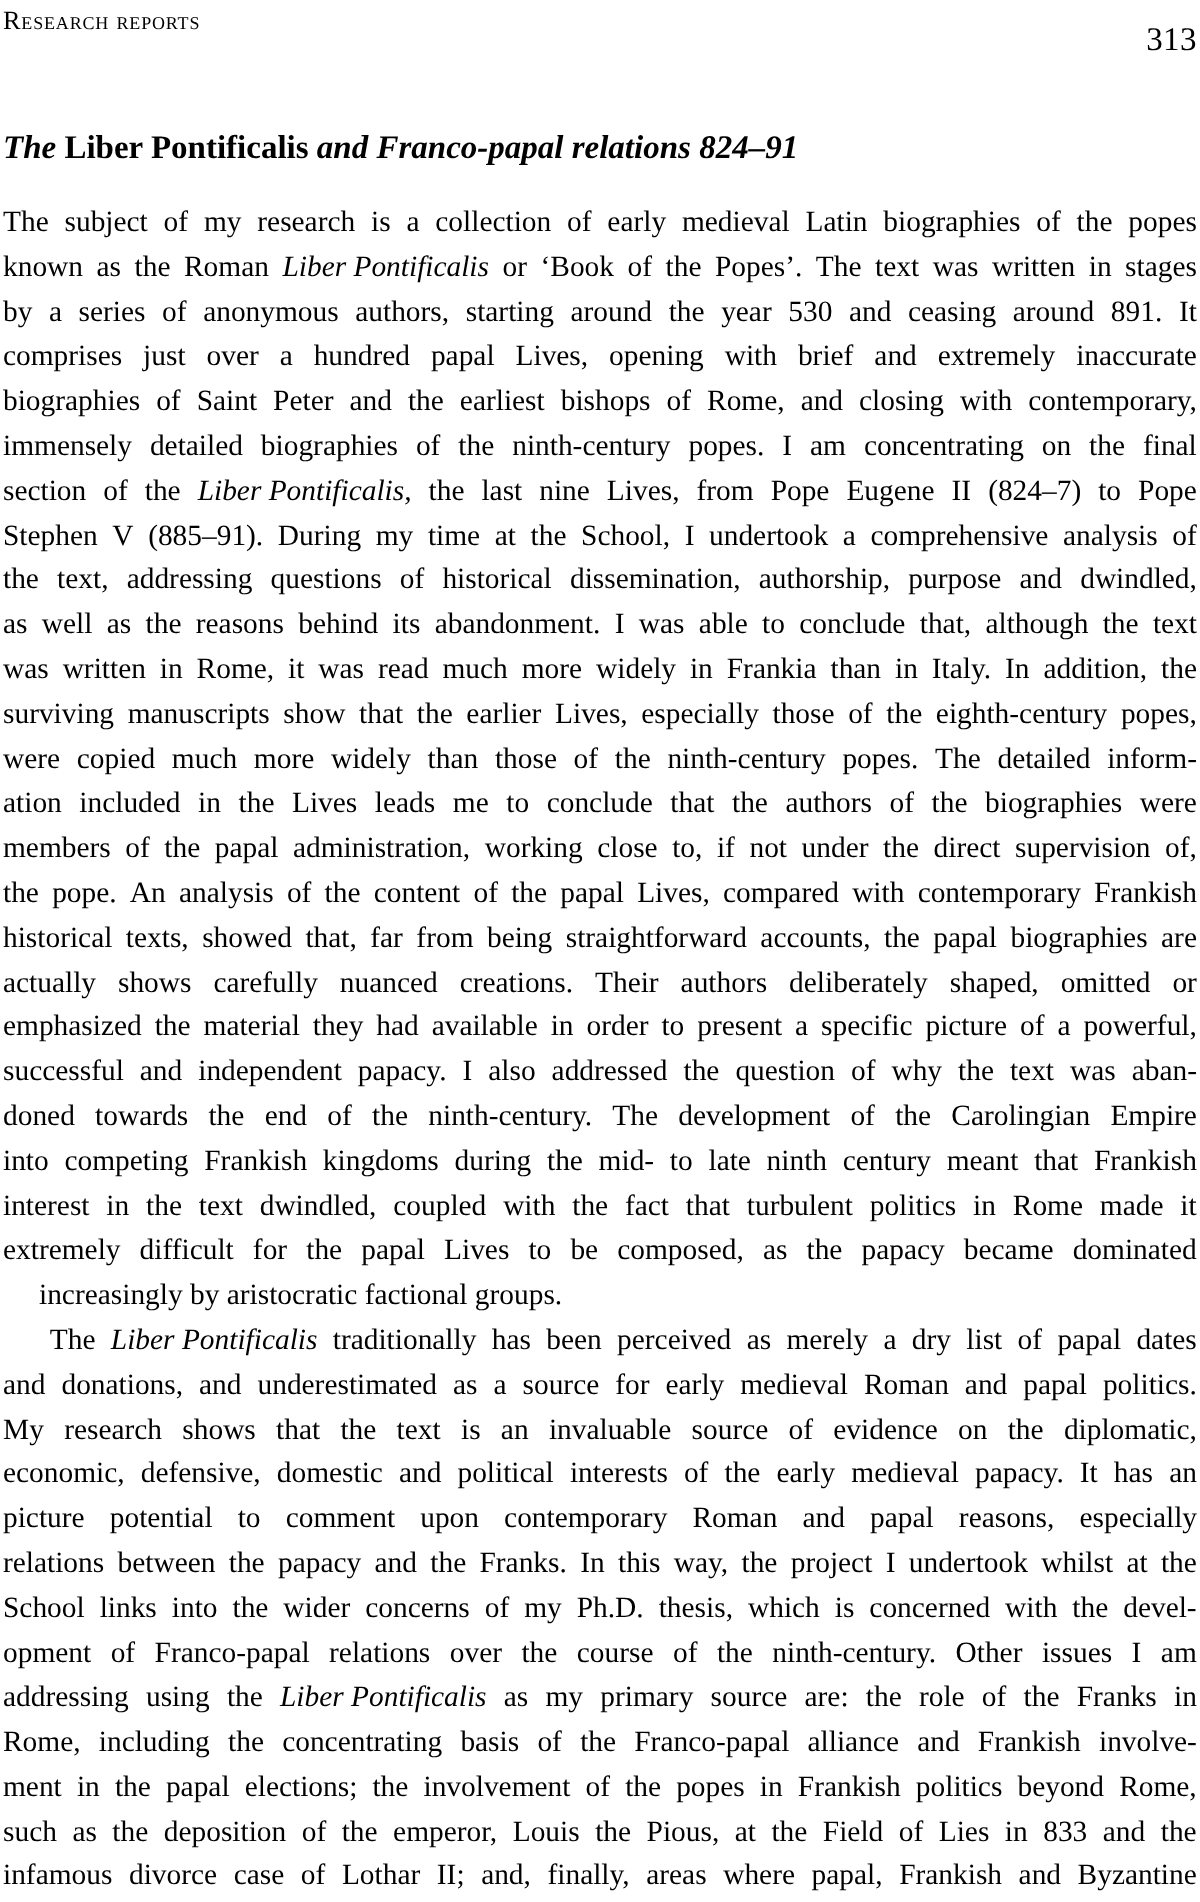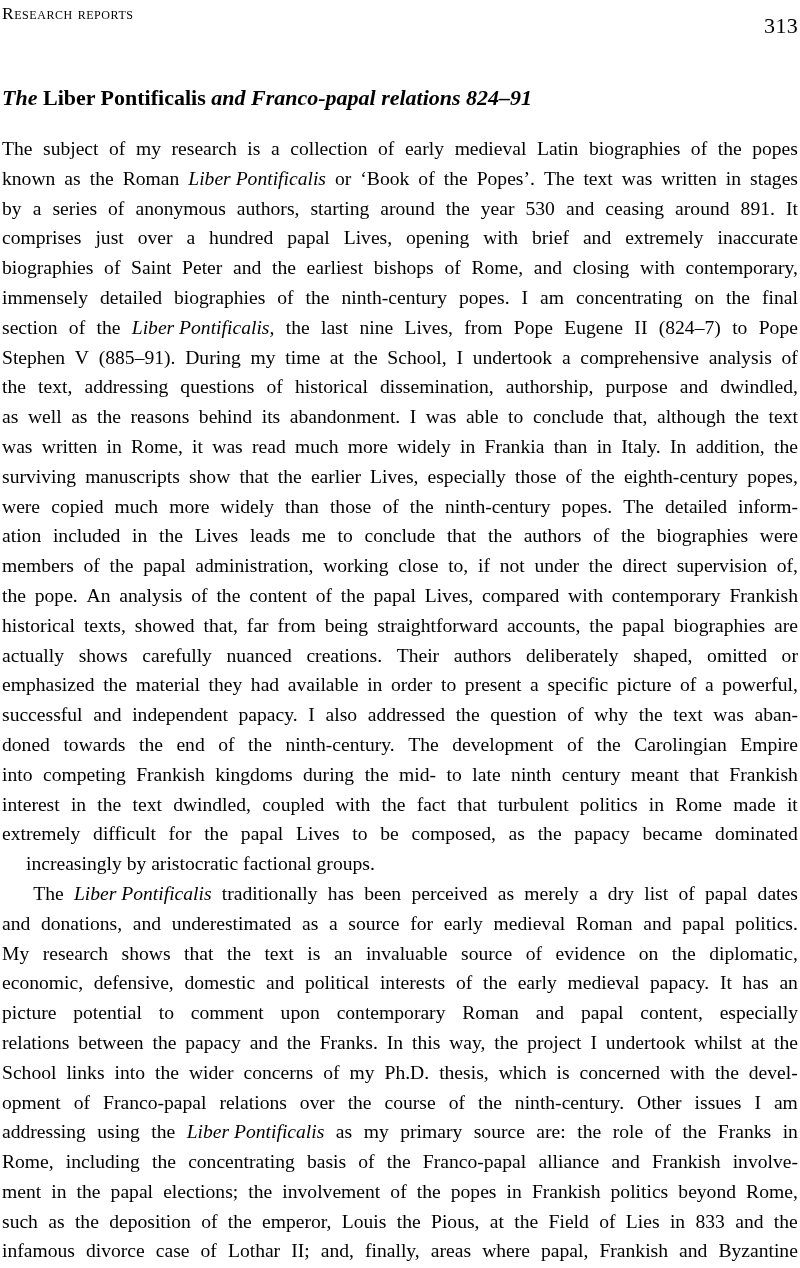--- a/index.html
+++ b/index.html
@@ -138,21 +138,21 @@
         <div class="ln just"><span class="w">into</span><span class="w">competing</span><span class="w">Frankish</span><span class="w">kingdoms</span><span class="w">during</span><span class="w">the</span><span class="w">mid-</span><span class="w">to</span><span class="w">late</span><span class="w">ninth</span><span class="w">century</span><span class="w">meant</span><span class="w">that</span><span class="w">Frankish</span></div>
         <div class="ln just"><span class="w">interest</span><span class="w">in</span><span class="w">the</span><span class="w">text</span><span class="w">dwindled,</span><span class="w">coupled</span><span class="w">with</span><span class="w">the</span><span class="w">fact</span><span class="w">that</span><span class="w">turbulent</span><span class="w">politics</span><span class="w">in</span><span class="w">Rome</span><span class="w">made</span><span class="w">it</span></div>
         <div class="ln just"><span class="w">extremely</span><span class="w">difficult</span><span class="w">for</span><span class="w">the</span><span class="w">papal</span><span class="w">Lives</span><span class="w">to</span><span class="w">be</span><span class="w">composed,</span><span class="w">as</span><span class="w">the</span><span class="w">papacy</span><span class="w">became</span><span class="w">dominated</span></div>
         <div class="ln last"><span class="w">increasingly </span><span class="w">by </span><span class="w">aristocratic </span><span class="w">factional </span><span class="w">groups.</span></div>
       </div>
       <div class="para">
         <div class="ln just"><span class="indent"></span><span class="w">The</span><span class="w ital">Liber Pontificalis</span><span class="w">traditionally</span><span class="w">has</span><span class="w">been</span><span class="w">perceived</span><span class="w">as</span><span class="w">merely</span><span class="w">a</span><span class="w">dry</span><span class="w">list</span><span class="w">of</span><span class="w">papal</span><span class="w">dates</span></div>
         <div class="ln just"><span class="w">and</span><span class="w">donations,</span><span class="w">and</span><span class="w">underestimated</span><span class="w">as</span><span class="w">a</span><span class="w">source</span><span class="w">for</span><span class="w">early</span><span class="w">medieval</span><span class="w">Roman</span><span class="w">and</span><span class="w">papal</span><span class="w">politics.</span></div>
         <div class="ln just"><span class="w">My</span><span class="w">research</span><span class="w">shows</span><span class="w">that</span><span class="w">the</span><span class="w">text</span><span class="w">is</span><span class="w">an</span><span class="w">invaluable</span><span class="w">source</span><span class="w">of</span><span class="w">evidence</span><span class="w">on</span><span class="w">the</span><span class="w">diplomatic,</span></div>
         <div class="ln just"><span class="w">economic,</span><span class="w">defensive,</span><span class="w">domestic</span><span class="w">and</span><span class="w">political</span><span class="w">interests</span><span class="w">of</span><span class="w">the</span><span class="w">early</span><span class="w">medieval</span><span class="w">papacy.</span><span class="w">It</span><span class="w">has</span><span class="w">an</span></div>
-        <div class="ln just"><span class="w">picture</span><span class="w">potential</span><span class="w">to</span><span class="w">comment</span><span class="w">upon</span><span class="w">contemporary</span><span class="w">Roman</span><span class="w">and</span><span class="w">papal</span><span class="w">content,</span><span class="w">especially</span></div>
+        <div class="ln just"><span class="w">picture</span><span class="w">potential</span><span class="w">to</span><span class="w">comment</span><span class="w">upon</span><span class="w">contemporary</span><span class="w">Roman</span><span class="w">and</span><span class="w">papal</span><span class="w">reasons,</span><span class="w">especially</span></div>
         <div class="ln just"><span class="w">relations</span><span class="w">between</span><span class="w">the</span><span class="w">papacy</span><span class="w">and</span><span class="w">the</span><span class="w">Franks.</span><span class="w">In</span><span class="w">this</span><span class="w">way,</span><span class="w">the</span><span class="w">project</span><span class="w">I</span><span class="w">undertook</span><span class="w">whilst</span><span class="w">at</span><span class="w">the</span></div>
         <div class="ln just"><span class="w">School</span><span class="w">links</span><span class="w">into</span><span class="w">the</span><span class="w">wider</span><span class="w">concerns</span><span class="w">of</span><span class="w">my</span><span class="w">Ph.D.</span><span class="w">thesis,</span><span class="w">which</span><span class="w">is</span><span class="w">concerned</span><span class="w">with</span><span class="w">the</span><span class="w">devel-</span></div>
         <div class="ln just"><span class="w">opment</span><span class="w">of</span><span class="w">Franco-papal</span><span class="w">relations</span><span class="w">over</span><span class="w">the</span><span class="w">course</span><span class="w">of</span><span class="w">the</span><span class="w">ninth-century.</span><span class="w">Other</span><span class="w">issues</span><span class="w">I</span><span class="w">am</span></div>
         <div class="ln just"><span class="w">addressing</span><span class="w">using</span><span class="w">the</span><span class="w ital">Liber Pontificalis</span><span class="w">as</span><span class="w">my</span><span class="w">primary</span><span class="w">source</span><span class="w">are:</span><span class="w">the</span><span class="w">role</span><span class="w">of</span><span class="w">the</span><span class="w">Franks</span><span class="w">in</span></div>
         <div class="ln just"><span class="w">Rome,</span><span class="w">including</span><span class="w">the</span><span class="w">concentrating</span><span class="w">basis</span><span class="w">of</span><span class="w">the</span><span class="w">Franco-papal</span><span class="w">alliance</span><span class="w">and</span><span class="w">Frankish</span><span class="w">involve-</span></div>
         <div class="ln just"><span class="w">ment</span><span class="w">in</span><span class="w">the</span><span class="w">papal</span><span class="w">elections;</span><span class="w">the</span><span class="w">involvement</span><span class="w">of</span><span class="w">the</span><span class="w">popes</span><span class="w">in</span><span class="w">Frankish</span><span class="w">politics</span><span class="w">beyond</span><span class="w">Rome,</span></div>
         <div class="ln just"><span class="w">such</span><span class="w">as</span><span class="w">the</span><span class="w">deposition</span><span class="w">of</span><span class="w">the</span><span class="w">emperor,</span><span class="w">Louis</span><span class="w">the</span><span class="w">Pious,</span><span class="w">at</span><span class="w">the</span><span class="w">Field</span><span class="w">of</span><span class="w">Lies</span><span class="w">in</span><span class="w">833</span><span class="w">and</span><span class="w">the</span></div>
         <div class="ln just"><span class="w">infamous</span><span class="w">divorce</span><span class="w">case</span><span class="w">of</span><span class="w">Lothar</span><span class="w">II;</span><span class="w">and,</span><span class="w">finally,</span><span class="w">areas</span><span class="w">where</span><span class="w">papal,</span><span class="w">Frankish</span><span class="w">and</span><span class="w">Byzantine</span></div>
         <div class="ln just"><span class="w">interests</span><span class="w">overlapped,</span><span class="w">such</span><span class="w">as</span><span class="w">the</span><span class="w">Christianization</span><span class="w">of</span><span class="w">Bulgaria</span><span class="w">and</span><span class="w">Moravia,</span><span class="w">the</span><span class="w">Photian</span></div>
       </div>

